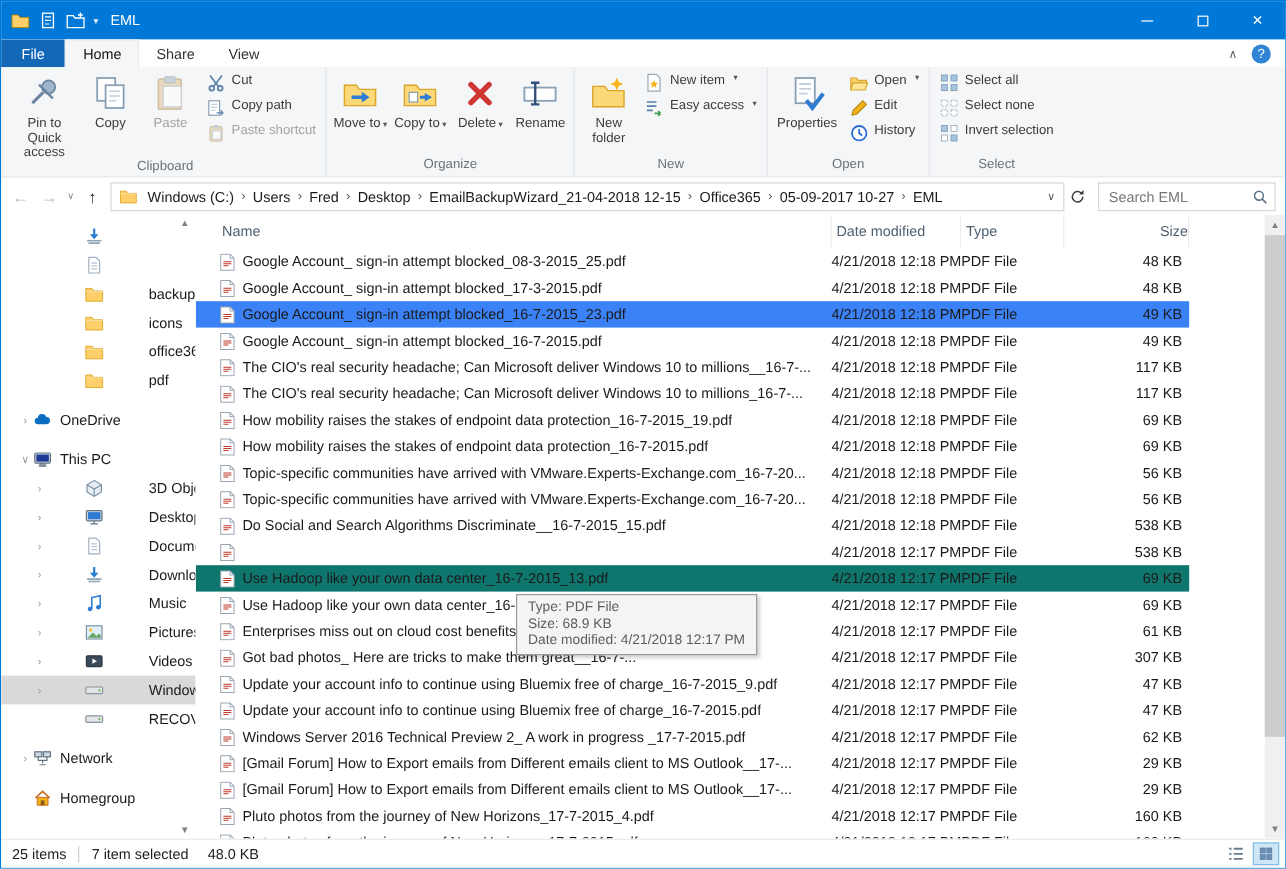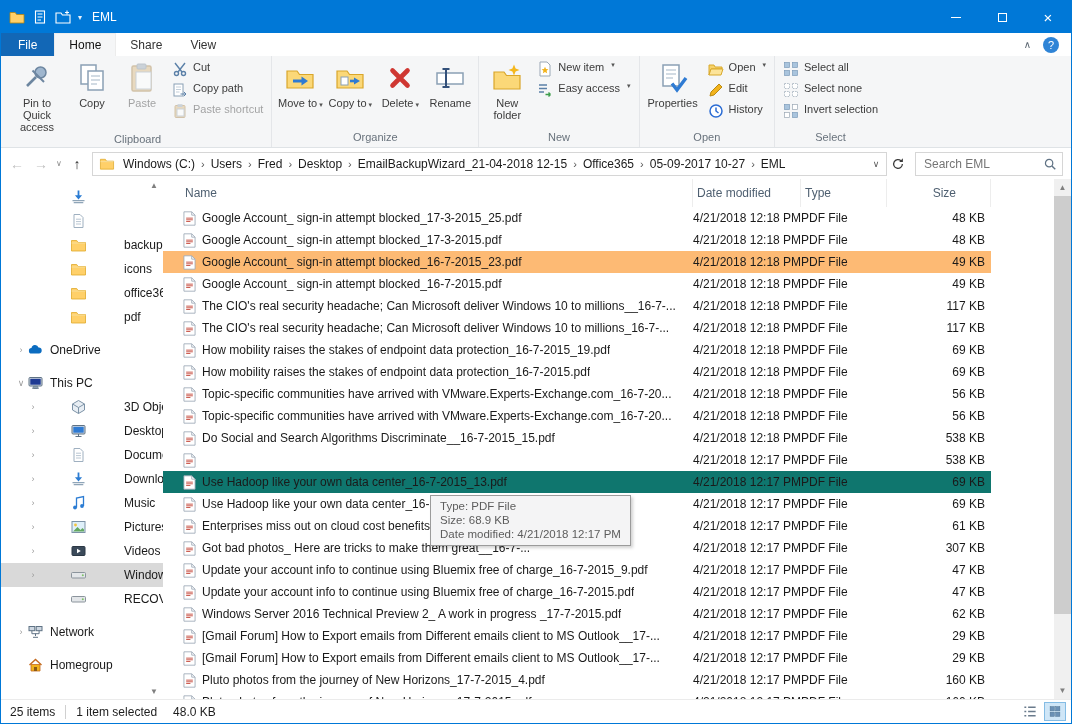--- a/index.html
+++ b/index.html
@@ -74,24 +74,24 @@
   .sb-arrow { position:absolute; right:3px; width:12px; height:10px; color:#7f7f7f; font-size:8px; line-height:10px; text-align:center; }
   .sb-arrow.top { top:2px; } .sb-arrow.bottom { bottom:2px; }
 
   
   .filearea { flex:1; display:flex; flex-direction:column; overflow:hidden; padding-right:17px; }
   .list-header { height:28px; flex:none; display:flex; align-items:center; }
   .hcell { height:100%; display:flex; align-items:center; padding-left:4px; border-right:1px solid #ededed; font-size:12px; color:#4e5f70; white-space:nowrap; }
   .h-name { width:530px; padding-left:22px; }
   .h-date { width:108px; }
   .h-type { width:86px; }
-  .h-size { width:104px; justify-content:flex-end; padding-right:34px; }
+  .h-size { width:104px; justify-content:flex-end; }
   .rows { flex:1; overflow:hidden; }
   .row { height:22px; display:flex; align-items:center; width:828px; }
-  .row.selected { background:#fdba74; }
+  .row.selected { background:#3b82f6; }
   .row.hover { background:#0f766e; }
   .c-name { width:530px; display:flex; align-items:center; padding-left:20px; overflow:hidden; white-space:nowrap; }
   .fi { width:13px; height:15px; flex:none; margin-right:6px; }
   .fname { overflow:hidden; white-space:nowrap; }
   .c-date { width:108px; white-space:nowrap; }
   .c-type { width:86px; white-space:nowrap; }
   .c-size { width:104px; text-align:right; padding-right:6px; white-space:nowrap; }
 
   
   .vscroll { position:absolute; right:0; top:0; bottom:0; width:17px; background:#f0f0f0; display:flex; flex-direction:column; }
@@ -679,21 +679,21 @@
       <div class="rows">
           <div class="row">
             <span class="c-name">
               <span class="fi">
                 <svg viewBox="0 0 14 16">
                   <path d="M1 .8h8.4L13 4.4v10.8H1z" fill="#fff" stroke="#9aa7b4" stroke-width=".9"></path>
                   <path d="M9.4.8v3.6H13" fill="none" stroke="#9aa7b4" stroke-width=".9"></path>
                   <path d="M3.4 7.6h7.2M3.4 9.4h7.2M3.4 11.2h4.6" stroke="#c03a2b" stroke-width=".9"></path>
                 </svg>
               </span>
-              <span class="fname">Google Account_ sign-in attempt blocked_17-3-2015_25.pdf</span>
+              <span class="fname">Google Account_ sign-in attempt blocked_08-3-2015_25.pdf</span>
             </span>
             <span class="c-date">4/21/2018 12:18 PM</span>
             <span class="c-type">PDF File</span>
             <span class="c-size">48 KB</span>
           </div>
           <div class="row">
             <span class="c-name">
               <span class="fi">
                 <svg viewBox="0 0 14 16">
                   <path d="M1 .8h8.4L13 4.4v10.8H1z" fill="#fff" stroke="#9aa7b4" stroke-width=".9"></path>
@@ -1029,21 +1029,21 @@
       <div class="vs-track">
         <div class="vs-thumb"></div>
       </div>
       <div class="vs-btn">▼</div>
     </div>
   </div>
 
   <div class="statusbar">
     <span>25 items</span>
     <span class="sb-sep"></span>
-    <span>1 item selected</span>
+    <span>7 item selected</span>
     <span class="sb-size">48.0 KB</span>
     <div class="sb-right">
       <div class="view-btn">
           <svg viewBox="0 0 16 16">
             <path d="M2 3.5h2M6 3.5h8M2 8h2M6 8h8M2 12.5h2M6 12.5h8" stroke="#6a7b8c" stroke-width="1.6"></path>
           </svg>
         </div>
       <div class="view-btn active">
           <svg viewBox="0 0 16 16">
             <g fill="#6a90b5" stroke="#4d708f" stroke-width=".6">

